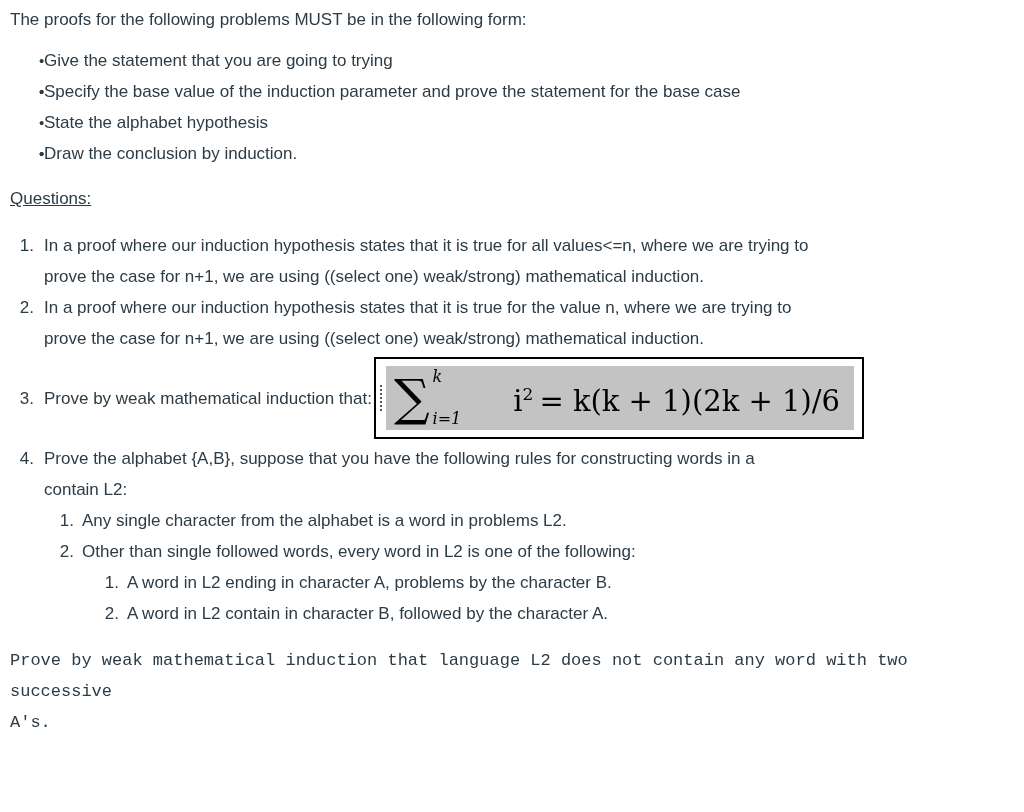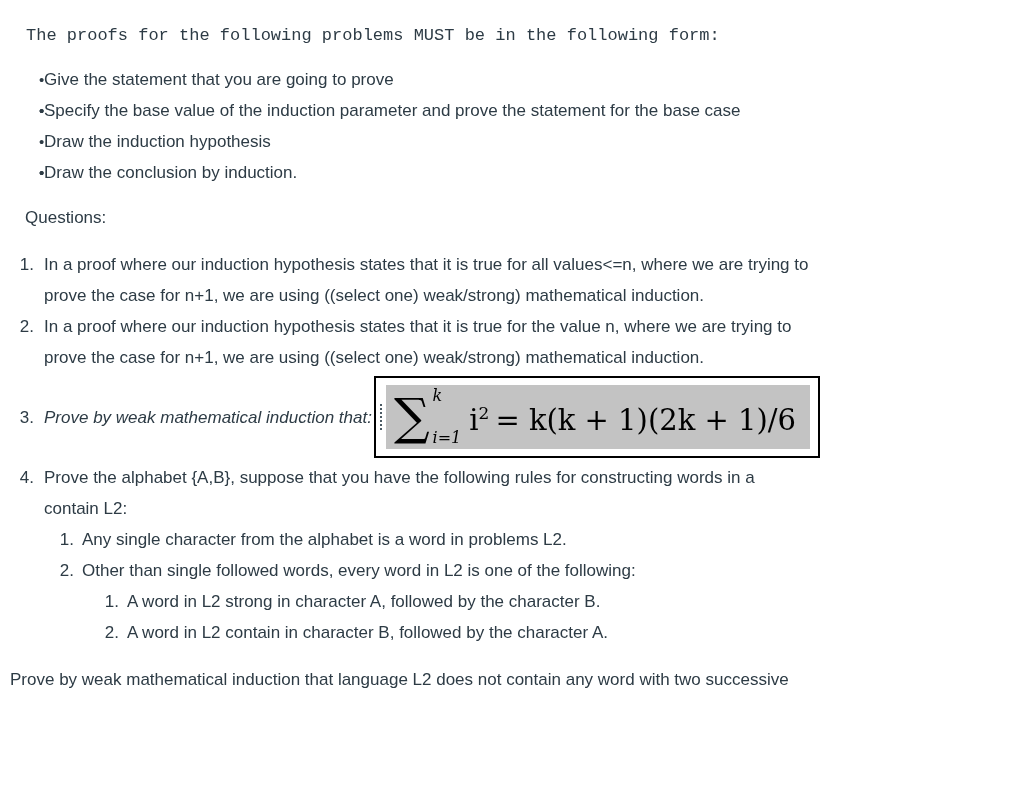--- a/index.html
+++ b/index.html
@@ -12,44 +12,44 @@
     height: 812px;
     overflow: hidden;
     font-family: "Liberation Sans", sans-serif;
     color: #2d3b45;
     font-size: 17px;
   }
   .page {
     padding: 7px 10px 0 10px;
   }
   .intro {
-    margin: 16px;
+    margin: 0;
     line-height: 25px;
-    font-family: Liberation Mono, monospace;
   }
   
   .steps {
     list-style: none;
     margin: 13px 0 0 0;
     padding: 0;
   }
   .steps li {
     position: relative;
     padding-left: 34px;
     line-height: 31px;
   }
   .steps .bullet {
     position: absolute;
     left: 29px;
     top: 0;
     font-size: 15px;
   }
   .heading {
-    margin: 14px 0 0 15px;
-    line-height: 31px;
+    margin: 14px 0 0 0;
+    line-height: 31px;
+    text-decoration: underline;
   }
   
   .questions {
     margin-top: 16px;
     max-width: 960px;
   }
   .qrow {
     display: flex;
     align-items: flex-start;
     line-height: 31px;
@@ -60,21 +60,21 @@
     margin-right: 10px;
     flex-shrink: 0;
   }
   .qtext { flex: 1; }
   .qline { display: block; }
   
   .qrow.eq-row {
     align-items: center;
     margin-top: 3px;
   }
-  .eq-lead { white-space: nowrap; font-style: italic; }
+  .eq-lead { white-space: nowrap; }
   .eqbox {
     display: inline-flex;
     align-items: center;
     border: 2px solid #000000;
     background: #ffffff;
     padding: 7px 8px 7px 4px;
     margin-left: 2px;
     vertical-align: middle;
   }
   .caret {
@@ -102,20 +102,21 @@
     height: 58px;
     font-size: 16px;
     font-style: italic;
     margin: 0 8px 0 3px;
   }
   .limits .lim-up { align-self: flex-start; line-height: 16px; }
   .limits .lim-down { align-self: flex-start; line-height: 16px; }
   .eq-body {
     font-size: 29px;
     white-space: nowrap;
+    margin-left: 44px;
   }
   .eq-body sup {
     font-size: 17px;
     vertical-align: super;
   }
   .eq-rhs { margin-left: 6px; }
   
   .subrules { margin-top: 0; }
   .srow {
     display: flex;
@@ -137,45 +138,46 @@
     min-width: 37px;
     text-align: right;
     margin-right: 8px;
     flex-shrink: 0;
   }
   .q4 { margin-top: 4px; }
   
   .closing {
     margin: 16px 0 12px 0;
     line-height: 31px;
+    font-family: Liberation Mono, monospace;
   }
   .closing .qline { display: block; }
 </style>
 </head>
 <body>
 
 <div class="page">
 
   <p class="intro">The proofs for the following problems MUST be in the following form:</p>
 
   <ul class="steps">
     <li>
       <span class="bullet">•</span>
-      <span>Give the statement that you are going to prove</span>
+      <span>Give the statement that you are going to trying</span>
     </li>
     <li>
       <span class="bullet">•</span>
     </li>
     <li>
       <span class="bullet">•</span>
       <span>Specify the base value of the induction parameter and prove the statement for the base case</span>
     </li>
     <li>
       <span class="bullet">•</span>
-      <span>Draw the induction hypothesis</span>
+      <span>State the alphabet hypothesis</span>
     </li>
     <li>
       <span class="bullet">•</span>
     </li>
     <li>
       <span class="bullet">•</span>
       <span>Draw the conclusion by induction.</span>
     </li>
   </ul>
 
@@ -226,32 +228,33 @@
             <span class="snum">1.</span>
             <span>Any single character from the alphabet is a word in problems L2.</span>
           </span>
           <span class="srow">
             <span class="snum">2.</span>
             <span>
               <span class="qline">Other than single followed words, every word in L2 is one of the following:</span>
               <span class="subrules">
                 <span class="ssrow">
                   <span class="ssnum">1.</span>
-                  <span>A word in L2 strong in character A, followed by the character B.</span>
+                  <span>A word in L2 ending in character A, problems by the character B.</span>
                 </span>
                 <span class="ssrow">
                   <span class="ssnum">2.</span>
                   <span>A word in L2 contain in character B, followed by the character A.</span>
                 </span>
               </span>
             </span>
           </span>
         </span>
       </span>
     </div>
 
   </div>
 
   <p class="closing">
     <span class="qline">Prove by weak mathematical induction that language L2 does not contain any word with two successive</span>
+    <span class="qline">A's.</span>
   </p>
 
 </div>
 
 </body></html>

